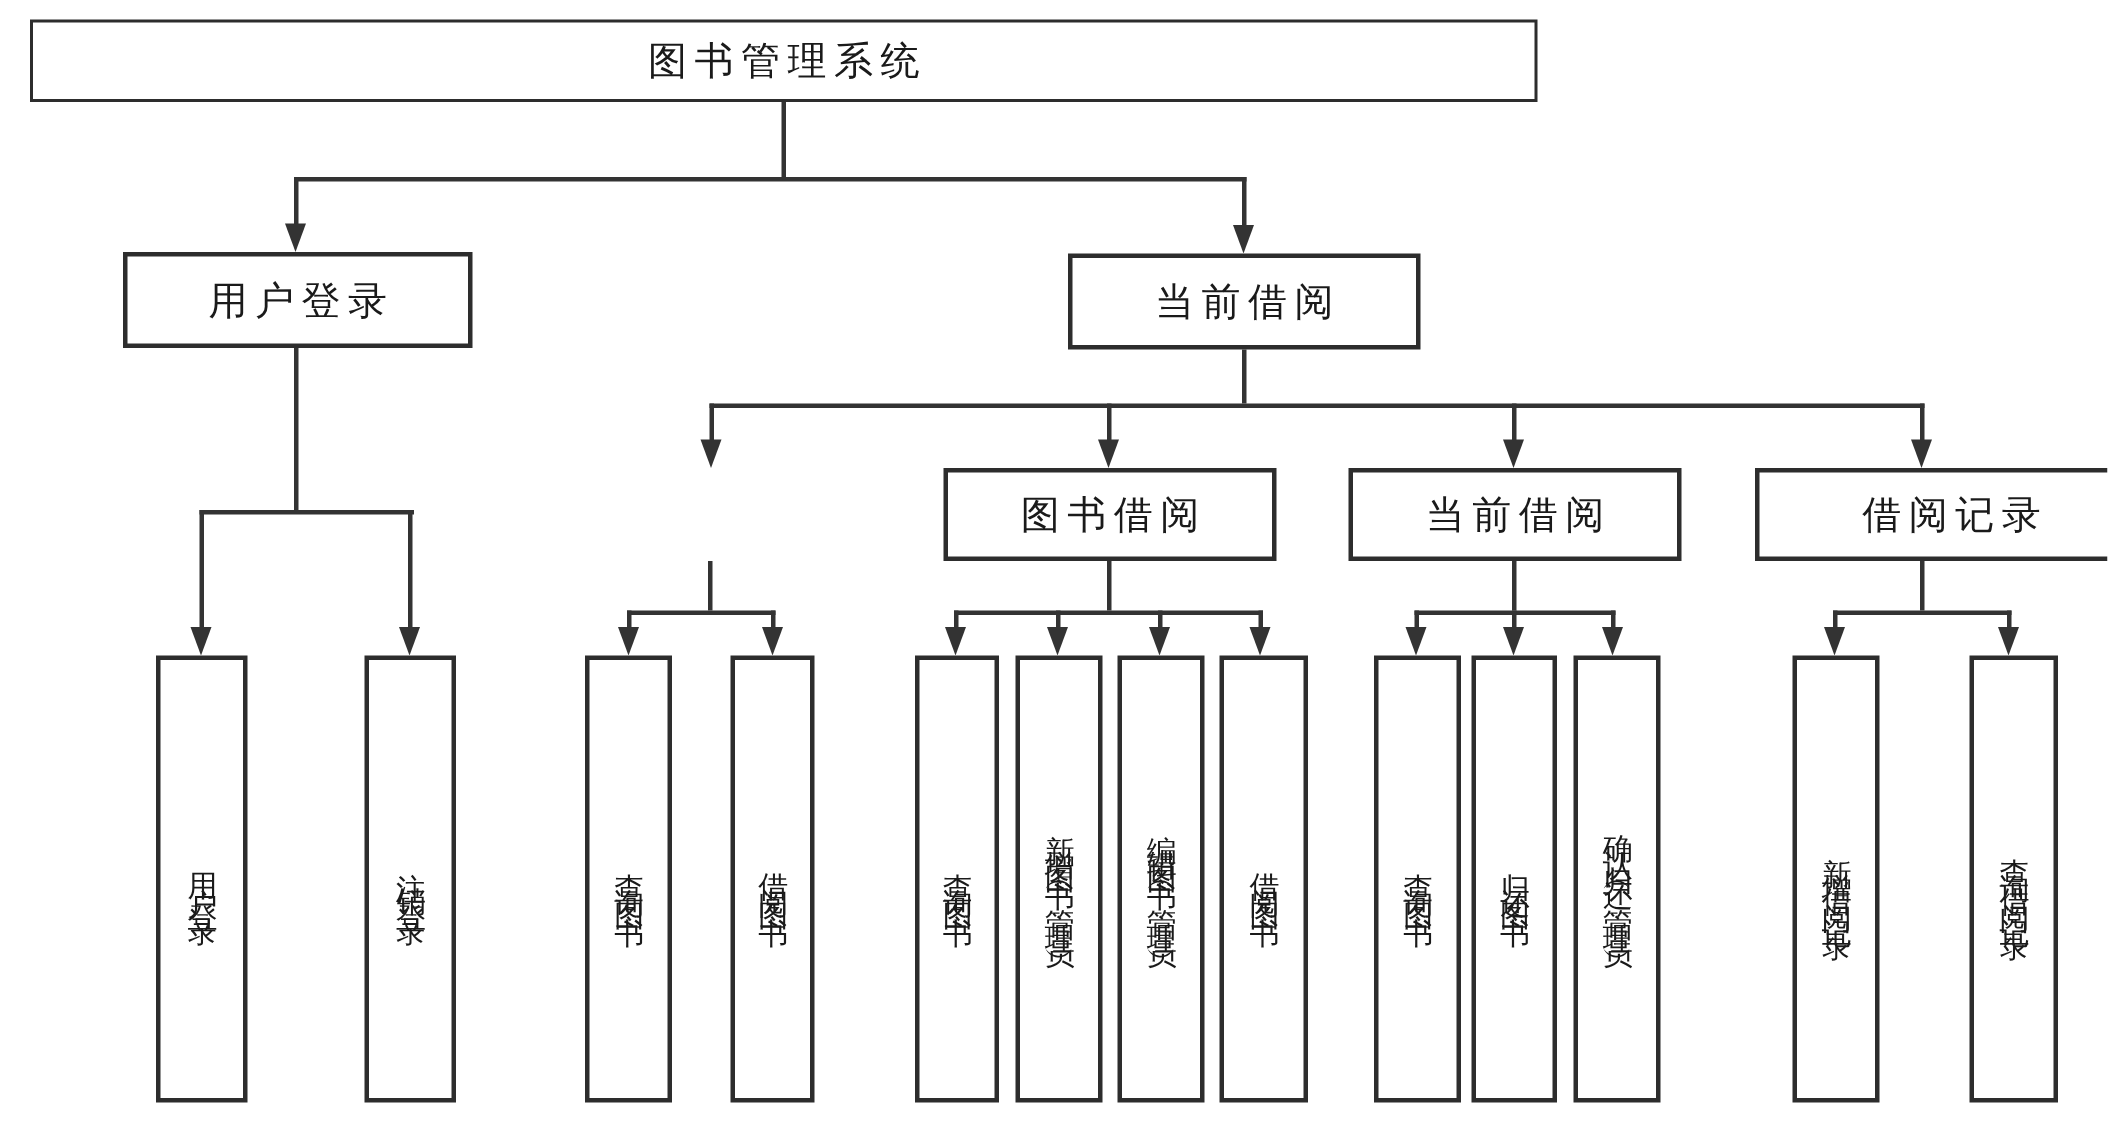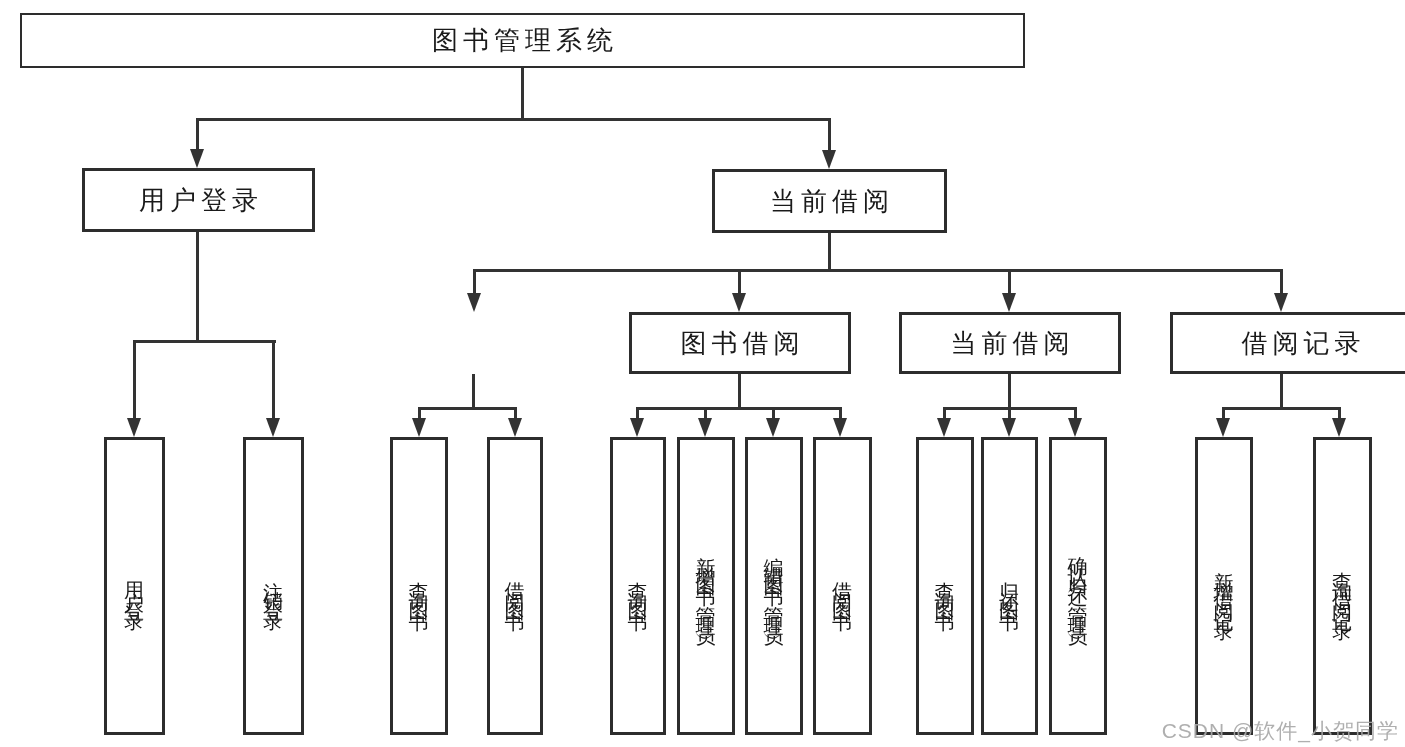--- a/index.html
+++ b/index.html
@@ -174,14 +174,13 @@
   <div class="box leaf" style="left:1049px;width:58px">
     <span class="vtext">确认归还（管理员）</span>
   </div>
   <div class="box leaf" style="left:1195px;width:58px">
     <span class="vtext">新增借阅记录</span>
   </div>
   <div class="box leaf" style="left:1313px;width:59px">
     <span class="vtext">查询借阅记录</span>
   </div>
 
-  <div id="watermark">CSDN @软件_小贺同学</div>
 </div>
 
 </body></html>

